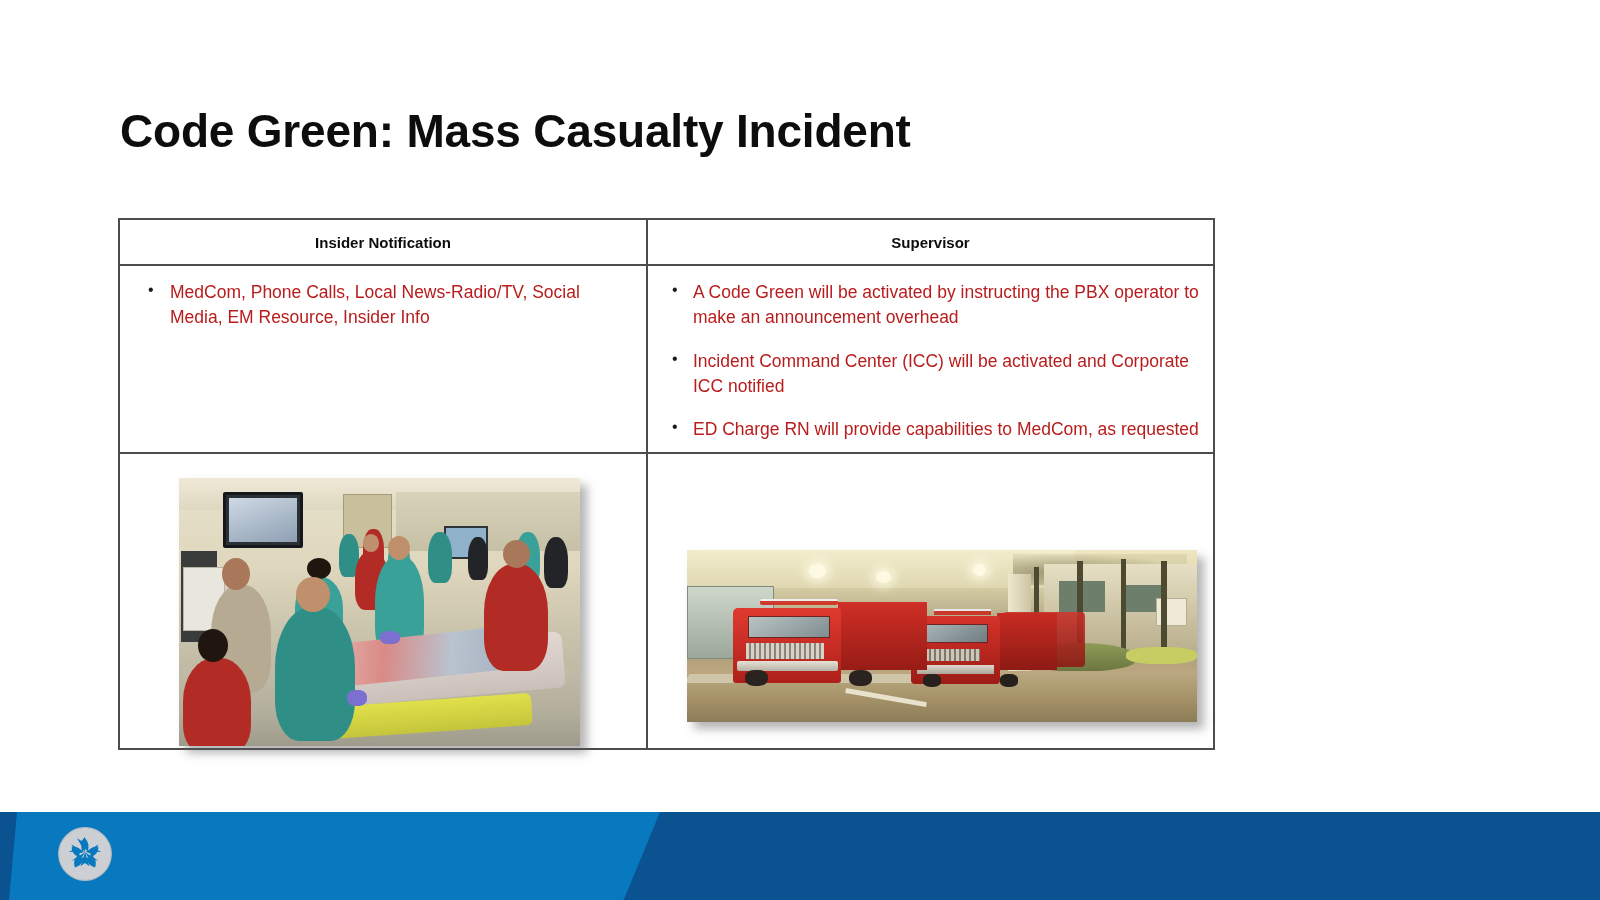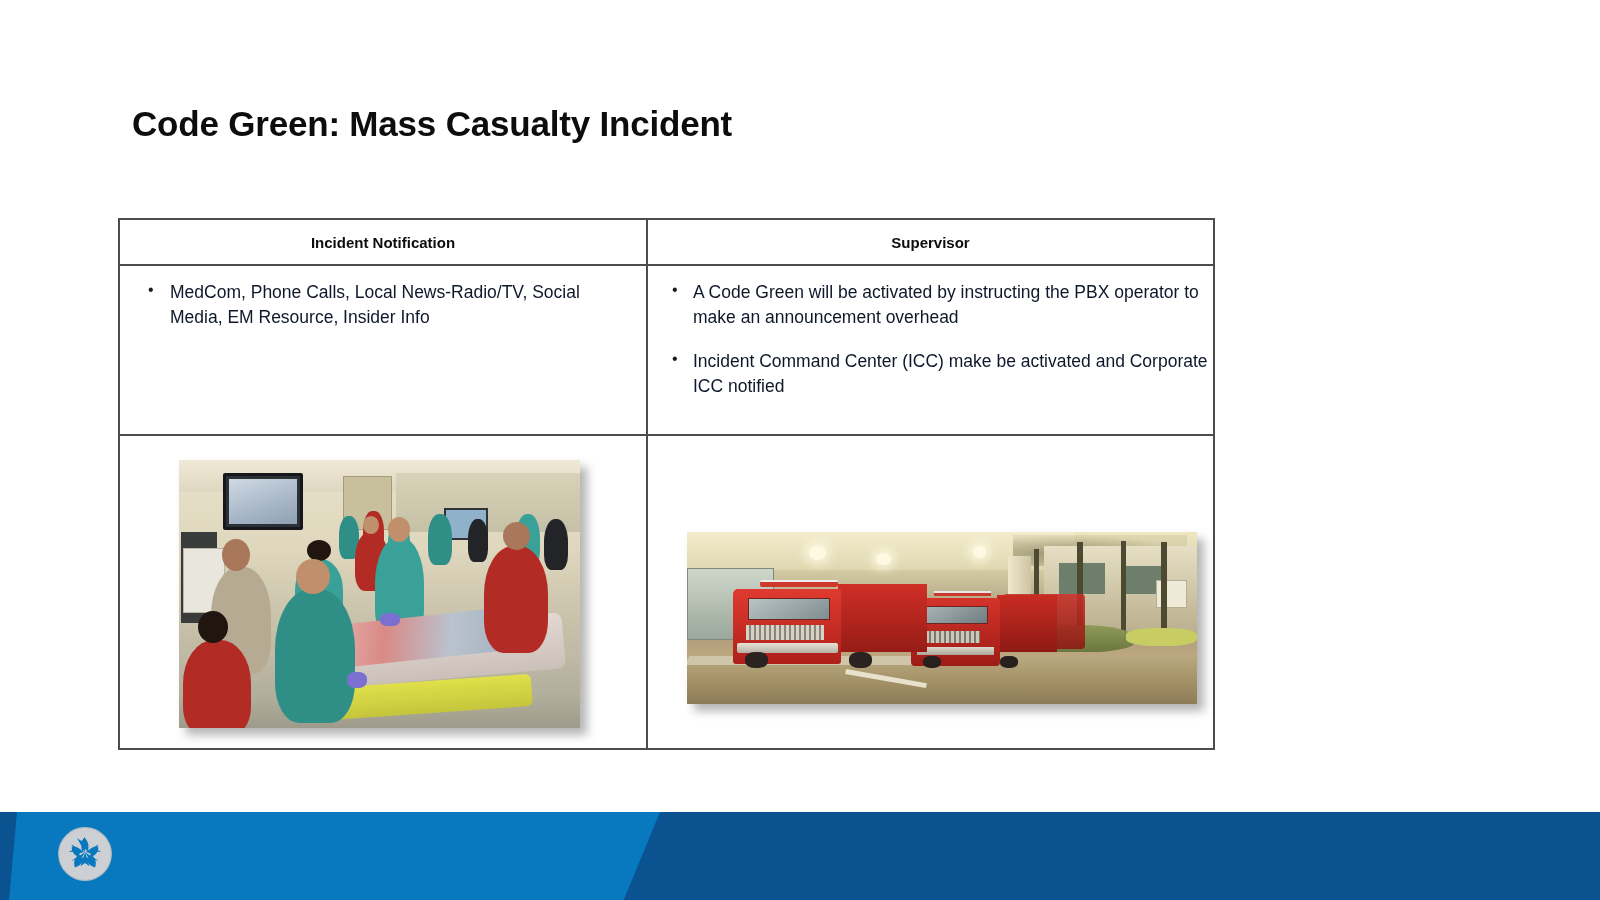--- a/index.html
+++ b/index.html
@@ -7,22 +7,22 @@
   body {
     background:#ffffff;
     font-family:"Liberation Sans", sans-serif;
     position:relative;
     overflow:hidden;
   }
 
   
   .slide-title{
     position:absolute;
-    left:132px; top:104px;
-    font-size:35px;
+    left:120px; top:104px;
+    font-size:46px;
     font-weight:bold;
     color:#0d0d0d;
     letter-spacing:-0.2px;
     white-space:nowrap;
   }
 
   
   .content-table{
     position:absolute;
     left:118px; top:218px;
@@ -71,21 +71,21 @@
   .bullet-list{
     list-style:none;
     padding:14px 14px 10px 16px;
   }
   .bullet-item{
     position:relative;
     padding-left:34px;
     margin-bottom:19px;
     font-size:17.5px;
     line-height:1.42;
-    color:#0f172a;
+    color:#b91c1c;
   }
   .bullet-item:last-child{ margin-bottom:0; }
   .bullet-item::before{
     content:"\2022";
     position:absolute;
     left:12px; top:-1px;
     font-size:16px;
     color:#1a1a1a;
   }
   .col-right .bullet-list{ padding-left:12px; padding-right:4px; }
@@ -315,36 +315,37 @@
   .brand-line .reg{ font-size:12px; vertical-align:super; }
 </style>
 </head>
 <body>
 
 <h1 class="slide-title">Code Green: Mass Casualty Incident</h1>
 
 <div class="content-table">
 
   <div class="table-header-row">
-    <div class="col-left col-head">Incident Notification</div>
+    <div class="col-left col-head">Insider Notification</div>
     <div class="col-right col-head">Supervisor</div>
   </div>
 
   <div class="table-body-row">
 
     <div class="col-left">
       <ul class="bullet-list">
         <li class="bullet-item">MedCom, Phone Calls, Local News-Radio/TV, Social Media, EM Resource, Insider Info</li>
       </ul>
     </div>
 
     <div class="col-right">
       <ul class="bullet-list">
         <li class="bullet-item">A Code Green will be activated by instructing the PBX operator to make an announcement overhead</li>
-        <li class="bullet-item">Incident Command Center (ICC) make be activated and Corporate ICC notified</li>
+        <li class="bullet-item">Incident Command Center (ICC) will be activated and Corporate ICC notified</li>
+        <li class="bullet-item">ED Charge RN will provide capabilities to MedCom, as requested</li>
       </ul>
     </div>
   </div>
 
   <div class="table-image-row">
 
     <div class="col-left">
       <div class="photo-wrap photo-left">
         <div class="photo" title="Hospital emergency department staff in teal scrubs moving a simulated trauma patient on a stretcher during a mass casualty drill">
           <div class="ed-scene">

